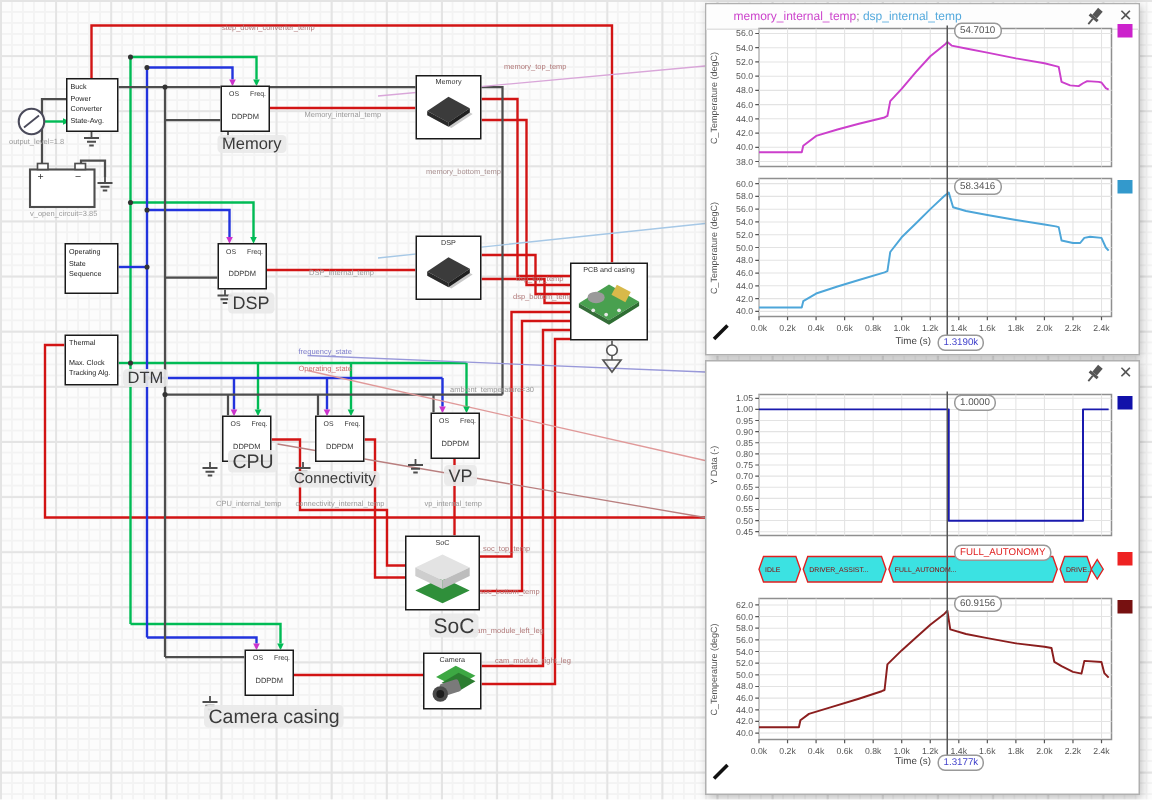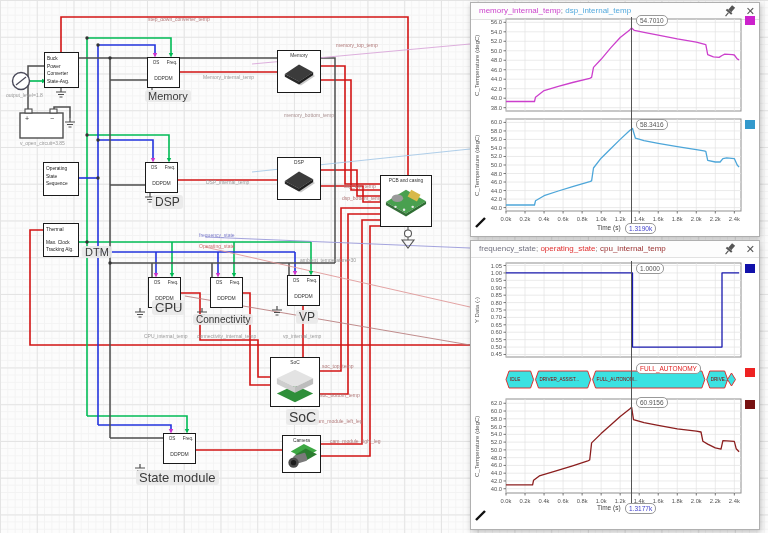--- a/index.html
+++ b/index.html
@@ -20,21 +20,21 @@
   .cap{position:absolute;background:rgba(233,233,233,.92);border-radius:3px;color:#3a3a3a;
     padding:0 3px;z-index:3;white-space:nowrap;}
   .slabel{position:absolute;font-size:5px;z-index:1;white-space:nowrap;}
   .chiptitle{position:absolute;left:0;right:0;top:2px;text-align:center;font-size:4.8px;color:#333;}
   .chipicon{position:absolute;left:0;top:6px;right:0;bottom:0;}
   .pwin{position:absolute;width:288px;background:#fff;border:1px solid #b0b0b0;
     box-shadow:1px 2px 6px rgba(0,0,0,.25);z-index:10;}
   #w1{left:470px;top:2px;height:233px;}
   #w2{left:470px;top:240px;height:288px;}
   .ptitle{position:absolute;left:0;top:0;right:0;height:16px;border-bottom:1px solid #e2e2e2;
-    font-size:8px;line-height:16px;padding-left:8px;white-space:nowrap;overflow:hidden;
+    font-size:8px;line-height:16px;padding-left:18px;white-space:nowrap;overflow:hidden;
     background:#fdfdfd;}
   .ticons{position:absolute;right:4px;top:1px;display:flex;gap:9px;align-items:center;z-index:12;}
   .closex{font-size:11px;color:#555;line-height:14px;cursor:default;}
   .plotsvg{position:absolute;left:0;top:0;z-index:1;}
   .cline{position:absolute;width:1px;background:#555;z-index:4;}
   #c1{left:160px;top:14px;height:210px;} #c2{left:160px;top:20px;height:246px;}
   .badge{position:absolute;background:#fff;border:1px solid #999;border-radius:5px;
     font-size:6.5px;line-height:9px;padding:0 3px;color:#555;z-index:6;white-space:nowrap;}
   .badge.blue{color:#4444cc;}
   .badge.red{color:#e02020;}
@@ -243,21 +243,21 @@
         <div class="pin" style="left: 8px;">OS</div>
         <div class="pin" style="left: 24px;">Freq.</div>
         <div class="core">DDPDM</div>
       </div>
       <div class="cap" style="left: 296px; top: 310px; font-size: 12px;">VP</div>
       <div class="block" style="left: 163px; top: 433px; width: 33px; height: 31px;">
         <div class="pin" style="left: 8px;">OS</div>
         <div class="pin" style="left: 24px;">Freq.</div>
         <div class="core">DDPDM</div>
       </div>
-      <div class="cap" style="left: 136px; top: 470px; font-size: 13px;">State module</div>
+      <div class="cap" style="left: 136px; top: 470px; font-size: 13px;">Camera casing</div>
       <div class="block" style="left: 277px; top: 50px; width: 44px; height: 43px;">
         <div class="chiptitle">Memory</div>
         <div class="chipicon"><svg width="100%" height="100%" viewBox="0 0 44 37">
             <polygon points="24,12 39,20 24,30 9,22" fill="#c9c9c9"></polygon>
             <polygon points="22,8 37,16 22,26 7,18" fill="#3b3b3b"></polygon>
             <polygon points="22,26 37,16 37,19 22,29" fill="#1f1f1f"></polygon>
             <polygon points="7,18 22,26 22,29 7,21" fill="#2a2a2a"></polygon>
           </svg></div>
       </div>
       <div class="block" style="left: 277px; top: 157px; width: 44px; height: 43px;">
@@ -466,21 +466,20 @@
     <div class="ylab" id="yl-mem">C_Temperature (degC)</div>
     <div class="ylab" id="yl-dsp">C_Temperature (degC)</div>
     <div class="pencil"><svg width="14" height="14">
           <line x1="2" y1="12" x2="11" y2="3" stroke="#111" stroke-width="2.4"></line>
         </svg></div>
   <div class="leg" style="left: 274px; top: 13px; background: rgb(204, 34, 204);"></div>
       <div class="leg" style="left: 274px; top: 117px; background: rgb(51, 153, 204);"></div>
     </div>
 
   <div class="pwin" id="w2">
-    <div class="ptitle"><span id="w2-title"><span style="color: rgb(112, 112, 127);">frequency_state</span><span style="color: rgb(136, 136, 136);">; </span><span style="color: rgb(224, 48, 48);">operating_state</span><span style="color: rgb(136, 136, 136);">; </span><span style="color: rgb(154, 48, 48);">cpu_internal_temp</span></span></div>
     <div class="ticons">
       <svg width="13" height="14">
           <g transform="rotate(40 6 6)">
             <rect x="4.5" y="1" width="4" height="6" fill="#555"></rect>
             <rect x="3" y="7" width="7" height="2" fill="#555"></rect>
             <line x1="6.5" y1="9" x2="6.5" y2="13.5" stroke="#555" stroke-width="1.2"></line>
           </g>
         </svg>
       <span class="closex">✕</span>
     </div>

